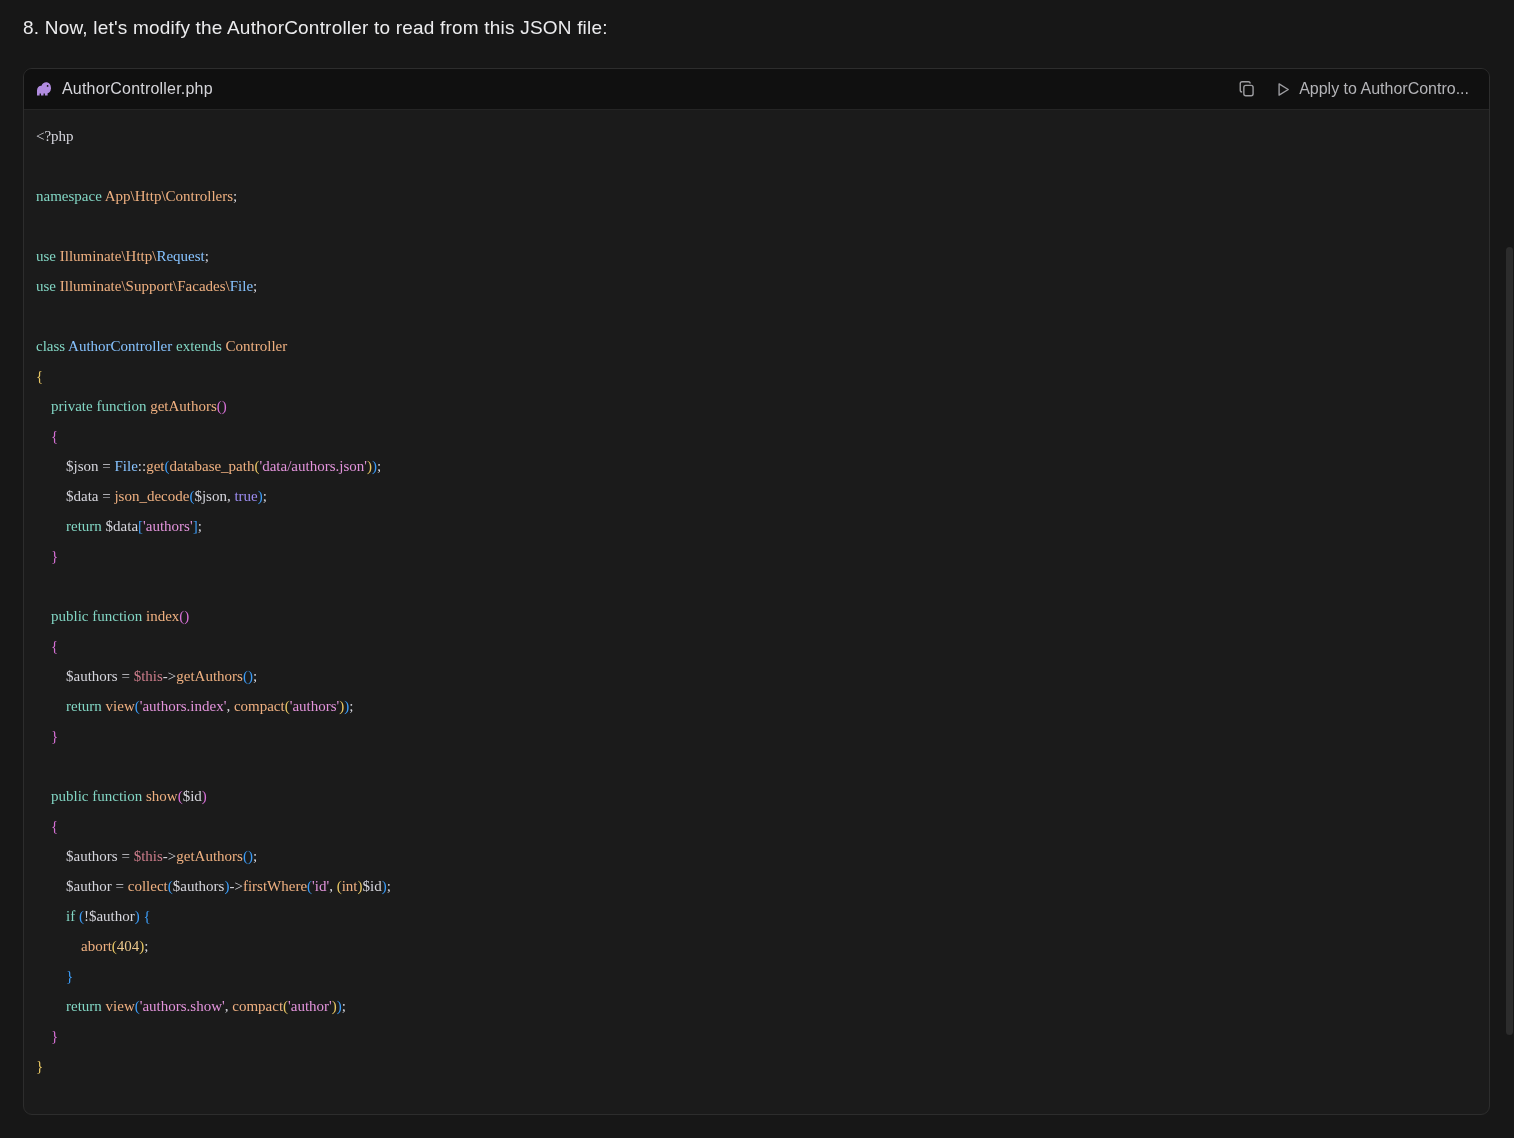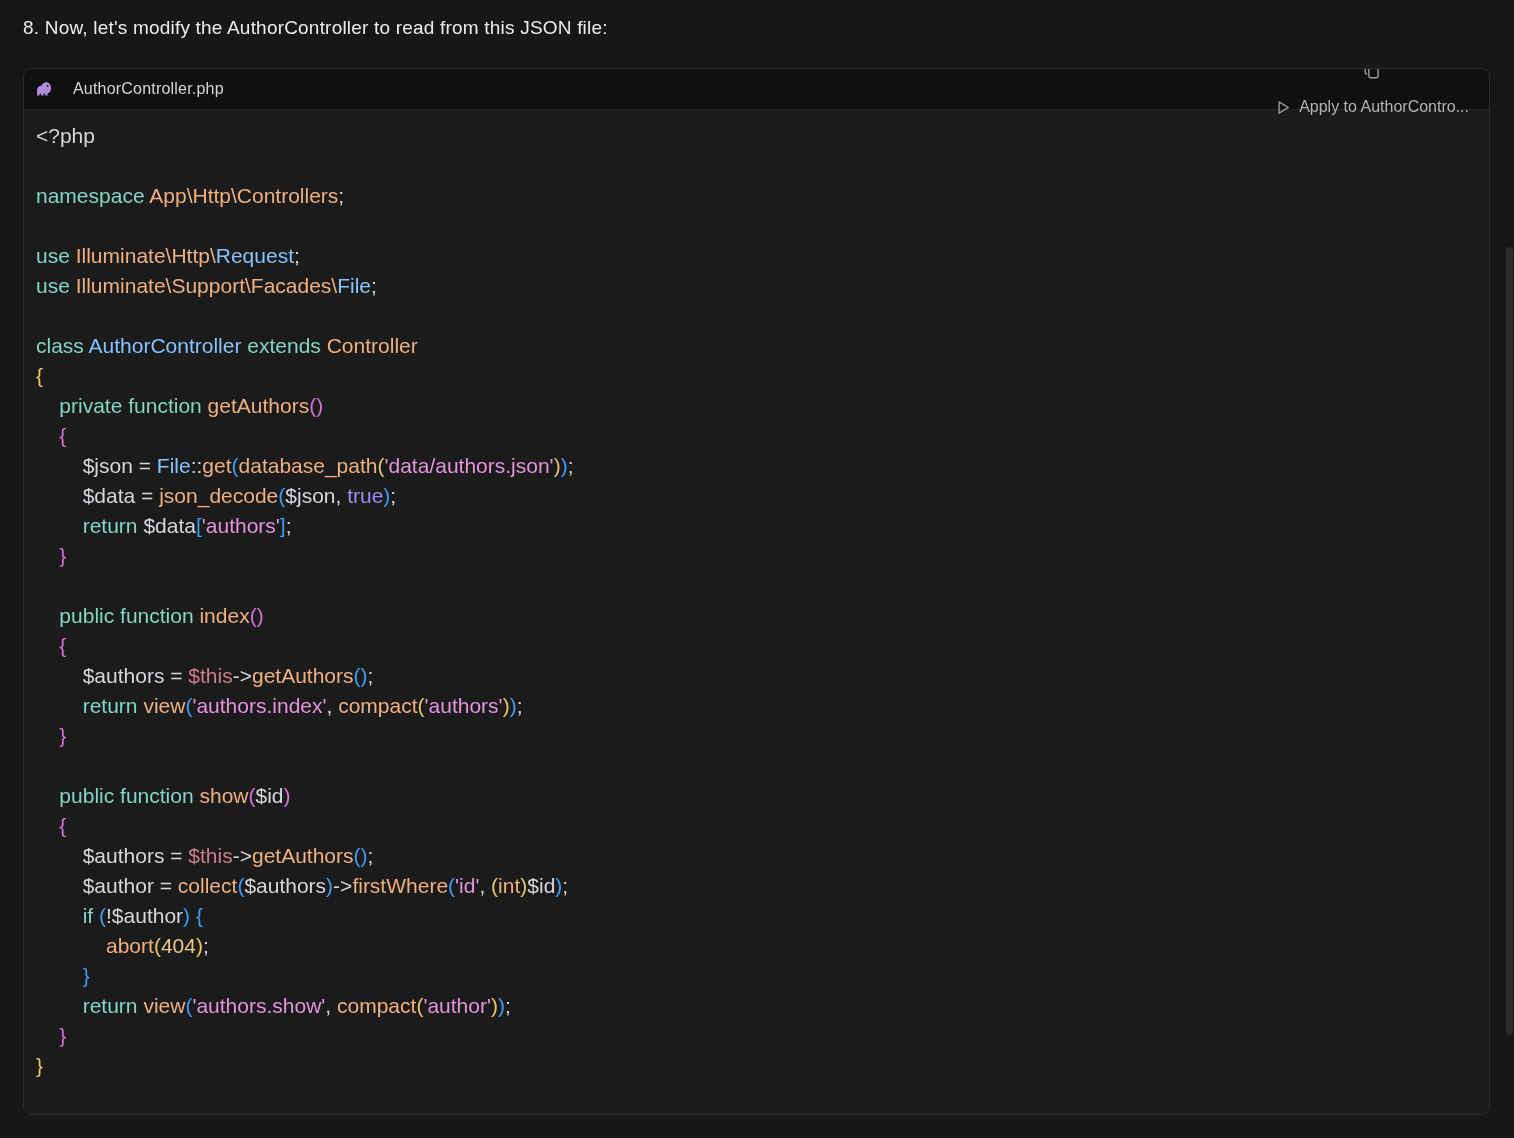--- a/index.html
+++ b/index.html
@@ -29,35 +29,35 @@
   }
   .code-header {
     height:41px;
     background:#101010;
     border-bottom:1px solid #252525;
     display:flex;
     align-items:center;
     justify-content:space-between;
     padding:0 18px 0 11px;
   }
-  .header-left { display:flex; align-items:center; gap:20px; }
+  .header-left { display:flex; align-items:center; gap:9px; }
   .filename { font-size:16px; color:#d5d5da; letter-spacing:.2px; }
-  .header-right { display:flex; align-items:center; gap:14px;flex-direction:column; }
+  .header-right { display:flex; align-items:center; gap:14px; }
   .icon-btn, .apply-btn {
     background:none; border:none; cursor:pointer;
     display:flex; align-items:center; gap:8px;
     color:#b4b4b8; font-size:16px;
     font-family:"Liberation Sans", sans-serif;
     padding:2px;
   }
   .code-body {
     margin:0;
     padding:11px 14px 22px 12px;
-    font-family:Liberation Sans, sans-serif;
-    font-size:21px;
+    font-family:Liberation Serif, serif;
+    font-size:15px;
   }
   .code-line {
     white-space:pre;
     height:30px;
     line-height:30px;
   }
   .page-scrollbar {
     position:absolute;
     right:1px; top:247px;
     width:7px; height:788px;

